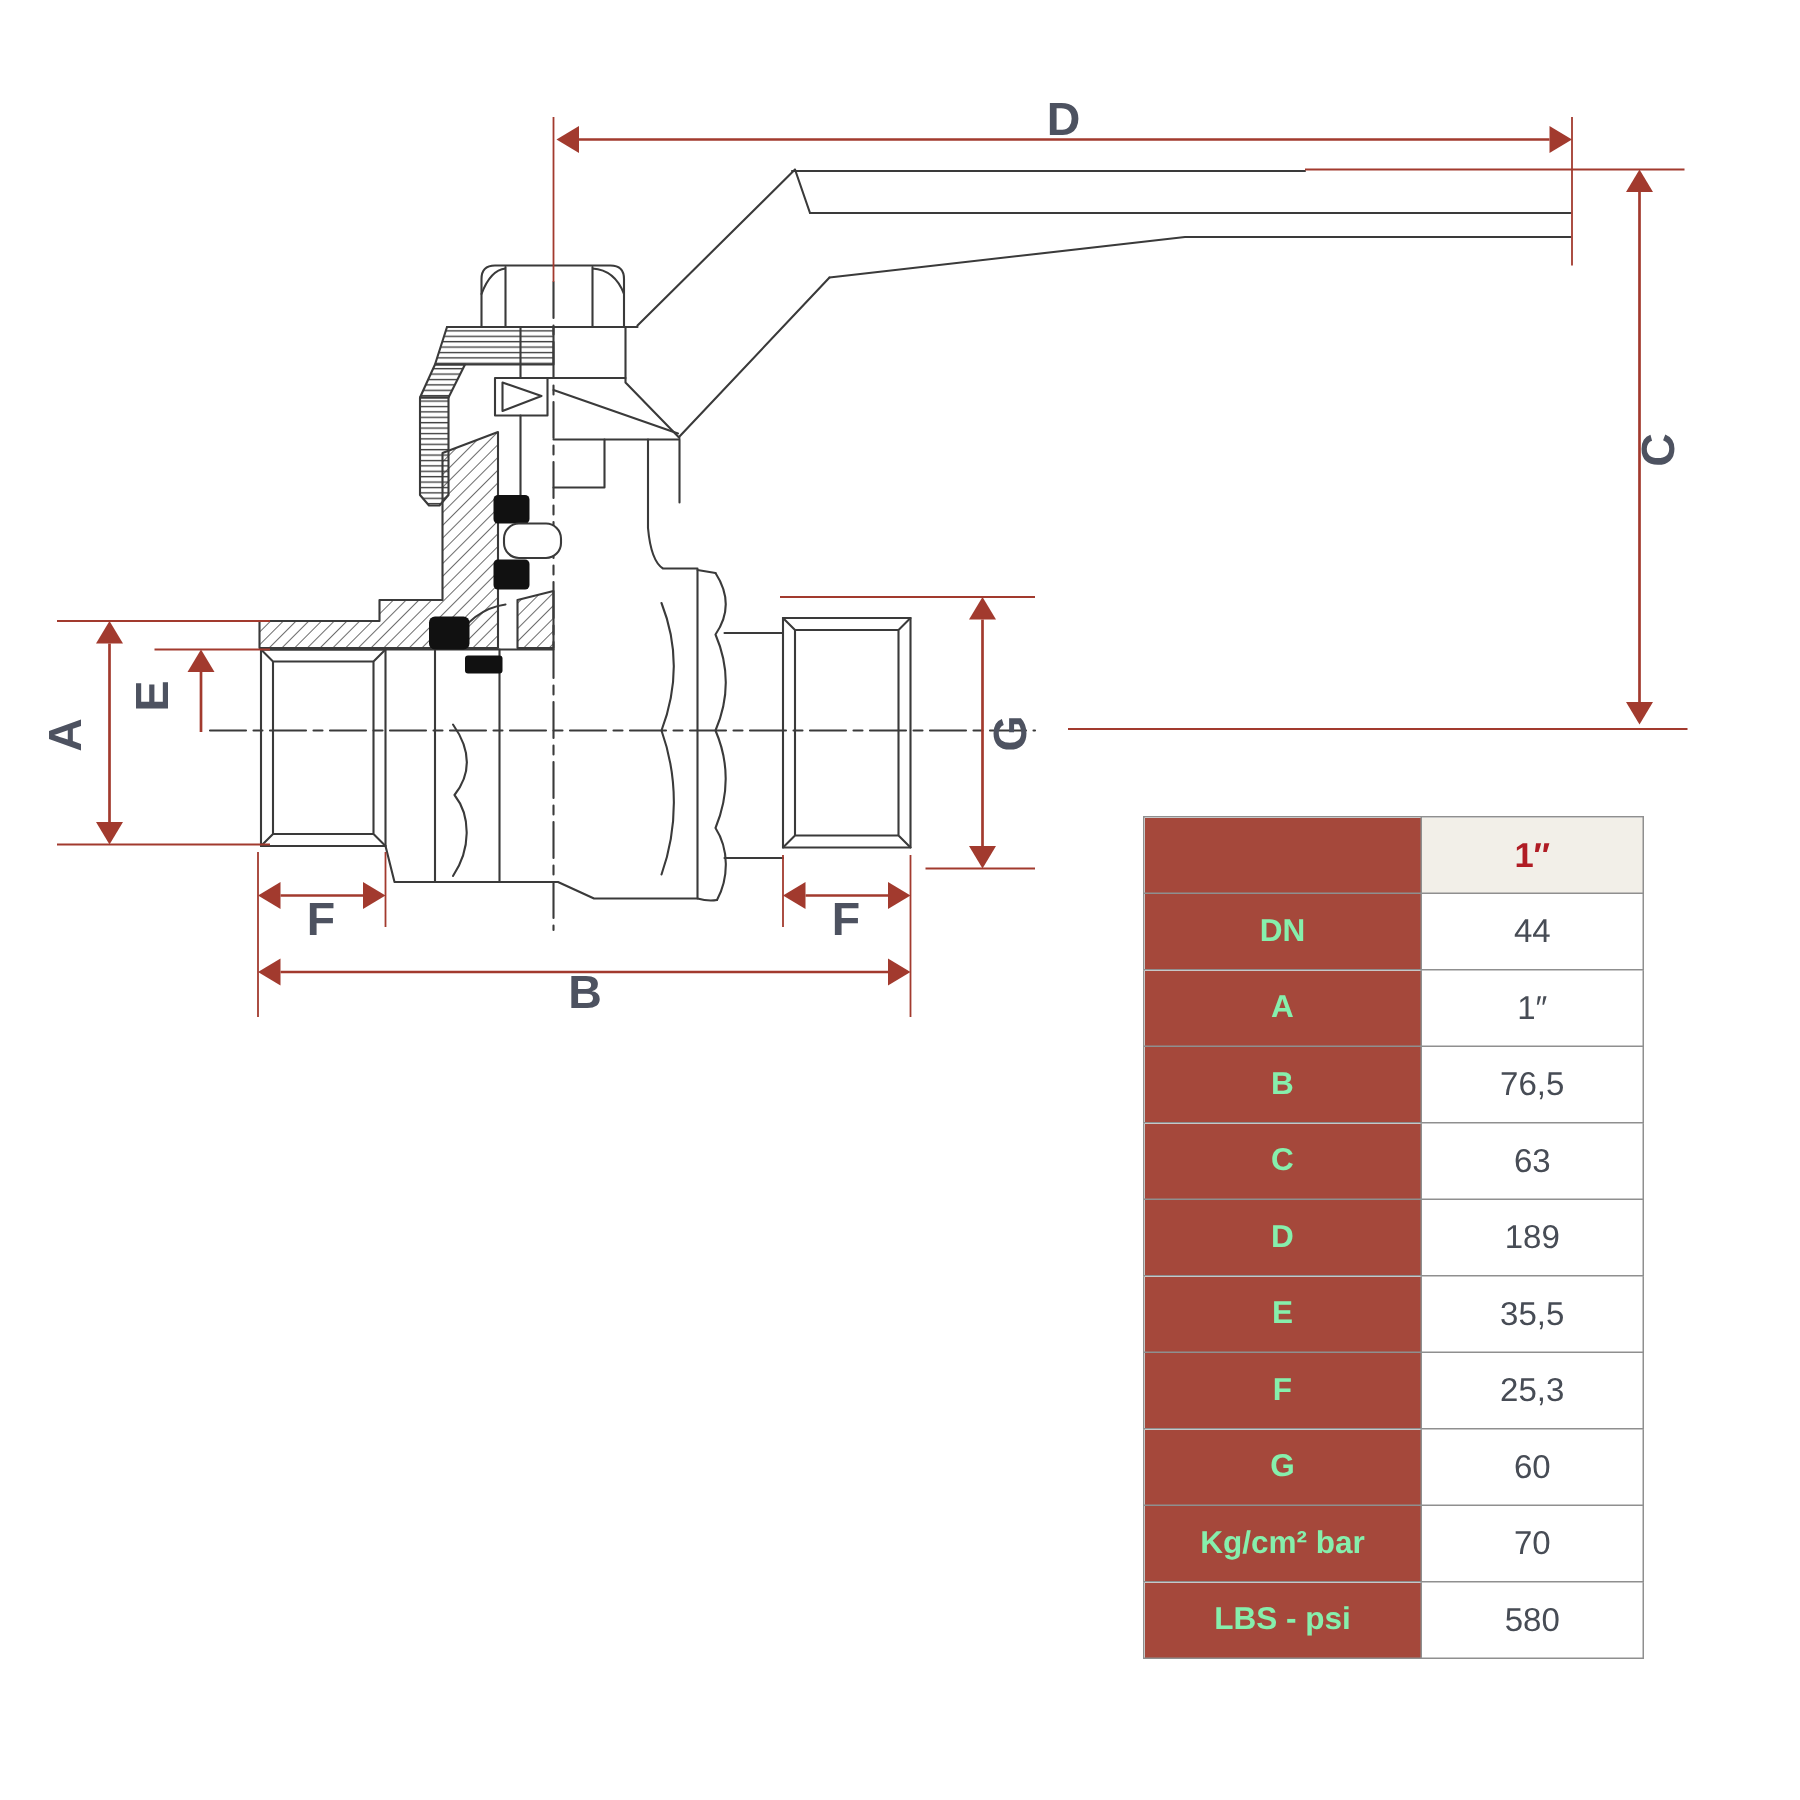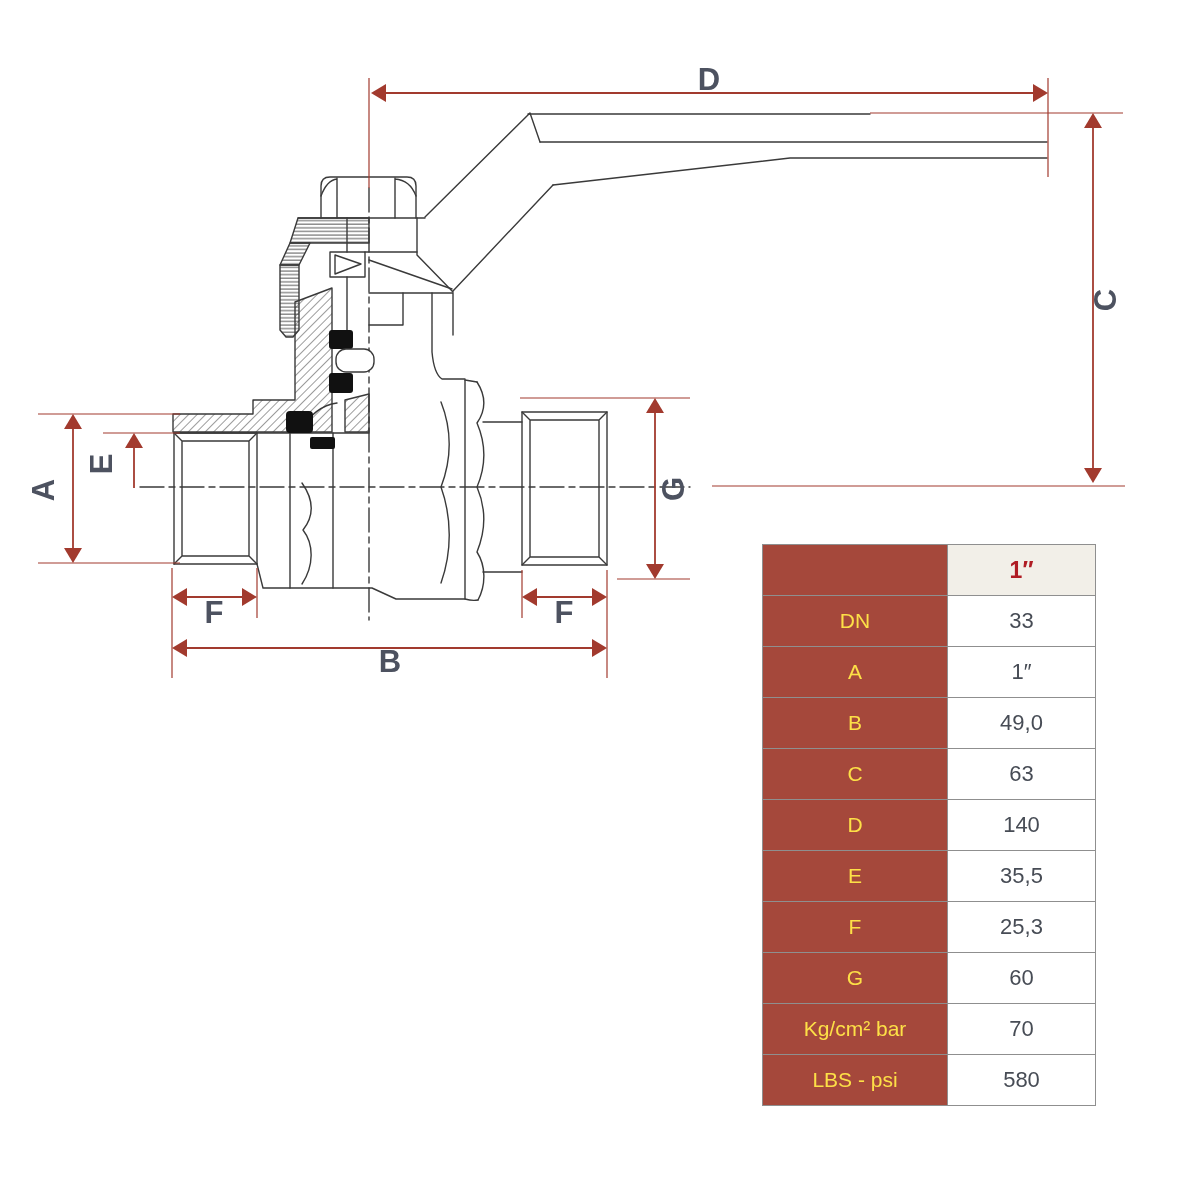--- a/index.html
+++ b/index.html
@@ -3,21 +3,21 @@
 <meta charset="utf-8">
 <style>
   html,body{margin:0;padding:0;background:#ffffff;}
   .canvas{position:relative;width:1200px;height:1200px;background:#ffffff;overflow:hidden;
           font-family:"Liberation Sans",sans-serif;}
   .drawing{position:absolute;left:0;top:0;}
   
   .spec-table{position:absolute;left:762px;top:544px;border-collapse:collapse;table-layout:fixed;}
   .spec-table td{border:1px solid #8f8f8f;height:50px;text-align:center;vertical-align:middle;
                  padding:0;overflow:hidden;}
-  .spec-table .lab{width:184px;background:#a5483b;color:#fde047;font-weight:400;font-size:21px;}
+  .spec-table .lab{width:184px;background:#a5483b;color:#86efac;font-weight:700;font-size:21px;}
   .spec-table .val{width:147px;background:#ffffff;color:#474c55;font-size:22px;}
   .spec-table .corner{background:#a5483b;}
   .spec-table .size{background:#f2efe8;color:#b01c24;font-weight:700;font-size:23px;}
   
   .dimlbl{font-family:"Liberation Sans",sans-serif;font-size:31px;font-weight:700;fill:#4d5260;}
 </style>
 </head>
 <body>
 
 <div class="canvas">
@@ -147,37 +147,37 @@
   </svg>
 
   <table class="spec-table">
     <tbody>
         <tr>
       <td class="lab corner"></td>
       <td class="val size">1″</td>
     </tr>
     <tr>
       <td class="lab">DN</td>
-      <td class="val">33</td>
+      <td class="val">44</td>
     </tr>
     <tr>
       <td class="lab">A</td>
       <td class="val">1″</td>
     </tr>
     <tr>
       <td class="lab">B</td>
-      <td class="val">49,0</td>
+      <td class="val">76,5</td>
     </tr>
     <tr>
       <td class="lab">C</td>
       <td class="val">63</td>
     </tr>
     <tr>
       <td class="lab">D</td>
-      <td class="val">140</td>
+      <td class="val">189</td>
     </tr>
     <tr>
       <td class="lab">E</td>
       <td class="val">35,5</td>
     </tr>
     <tr>
       <td class="lab">F</td>
       <td class="val">25,3</td>
     </tr>
     <tr>

